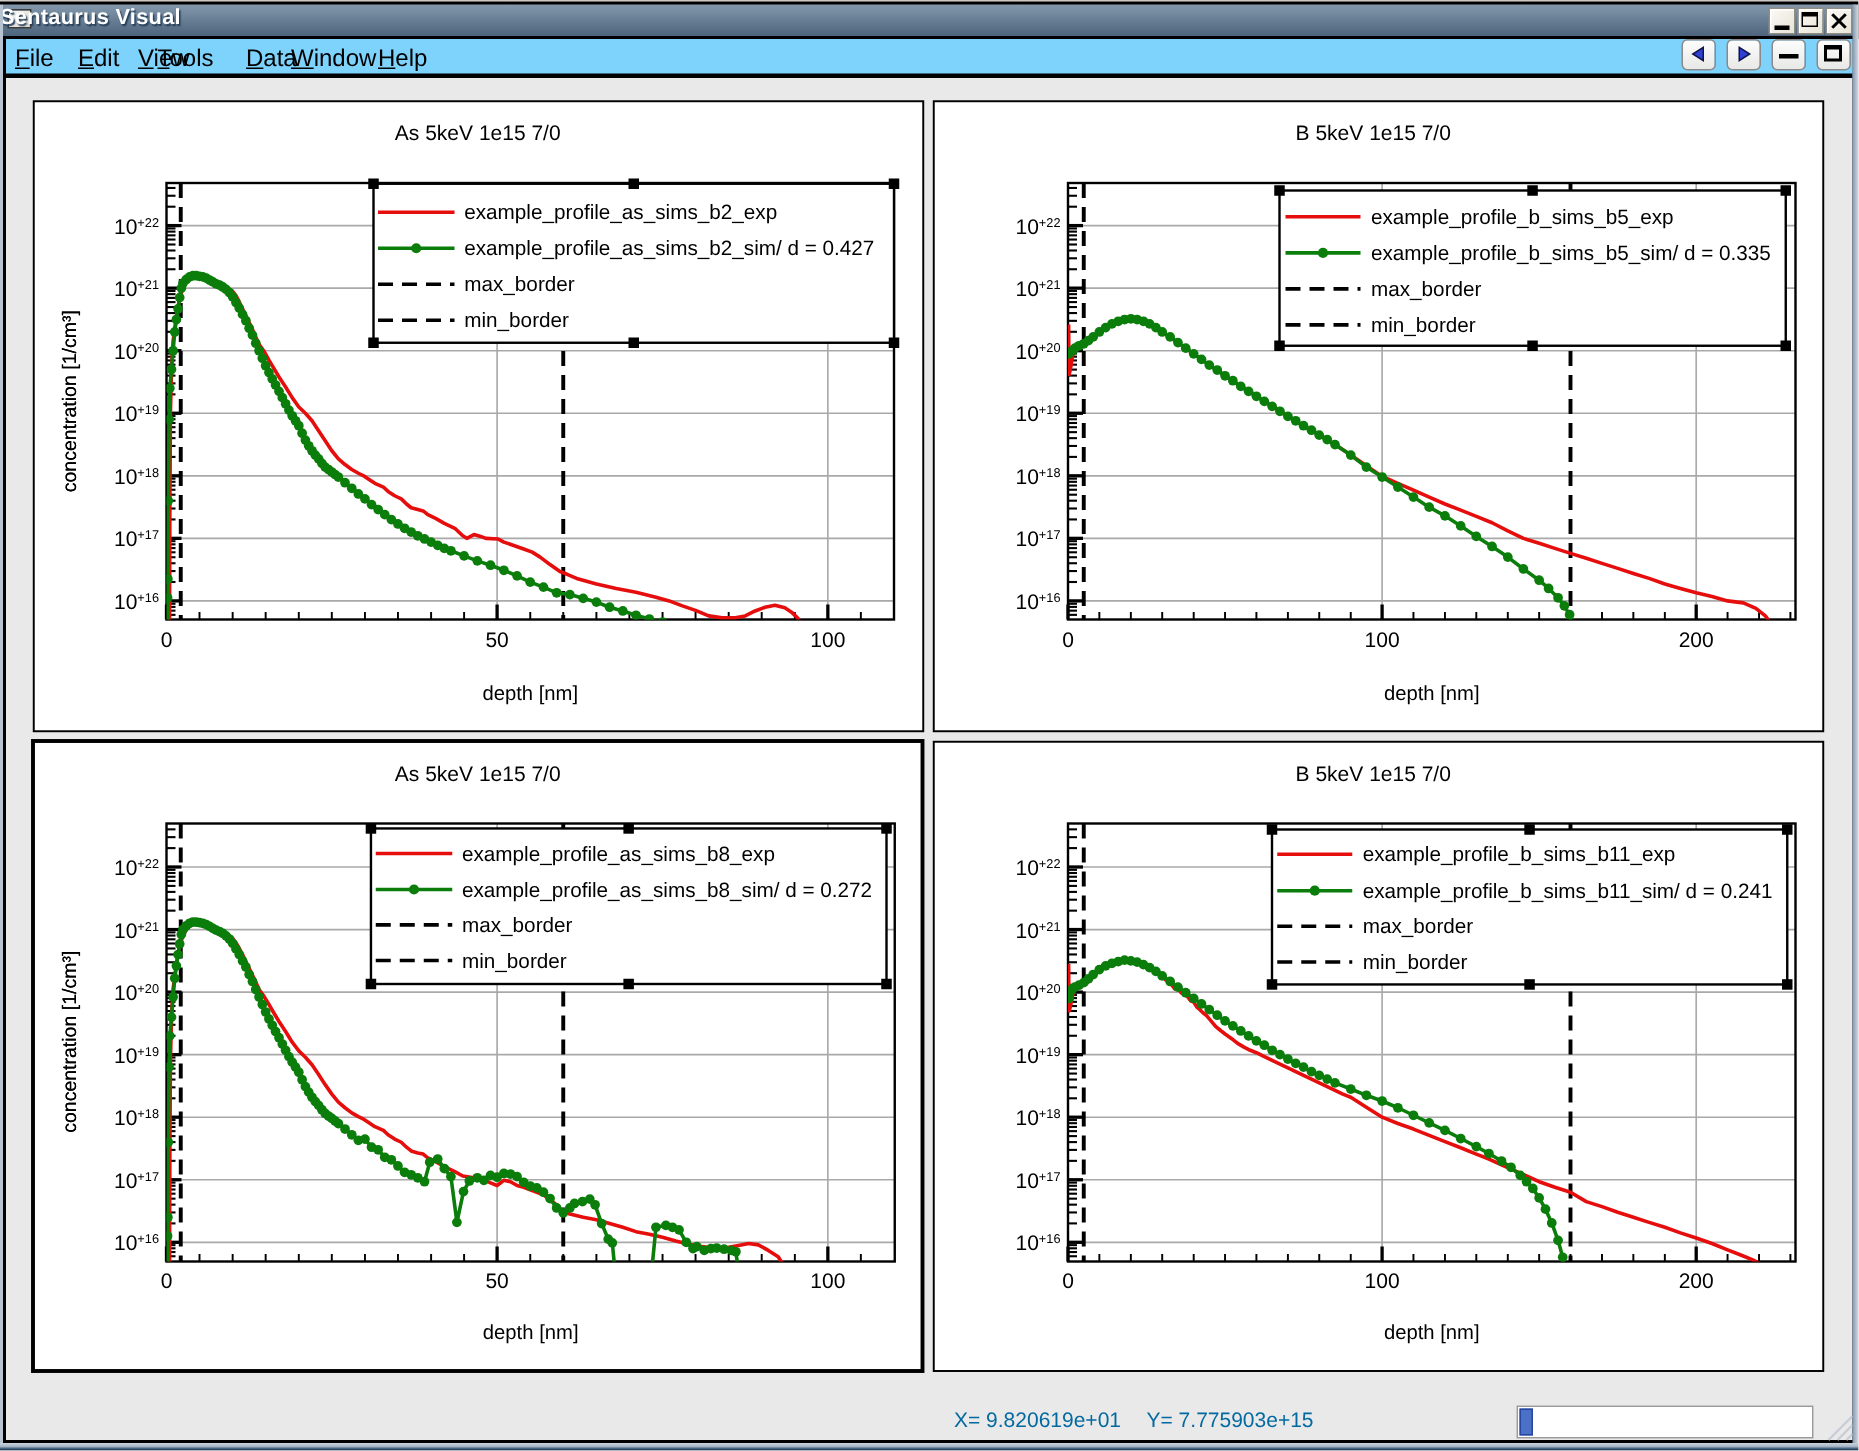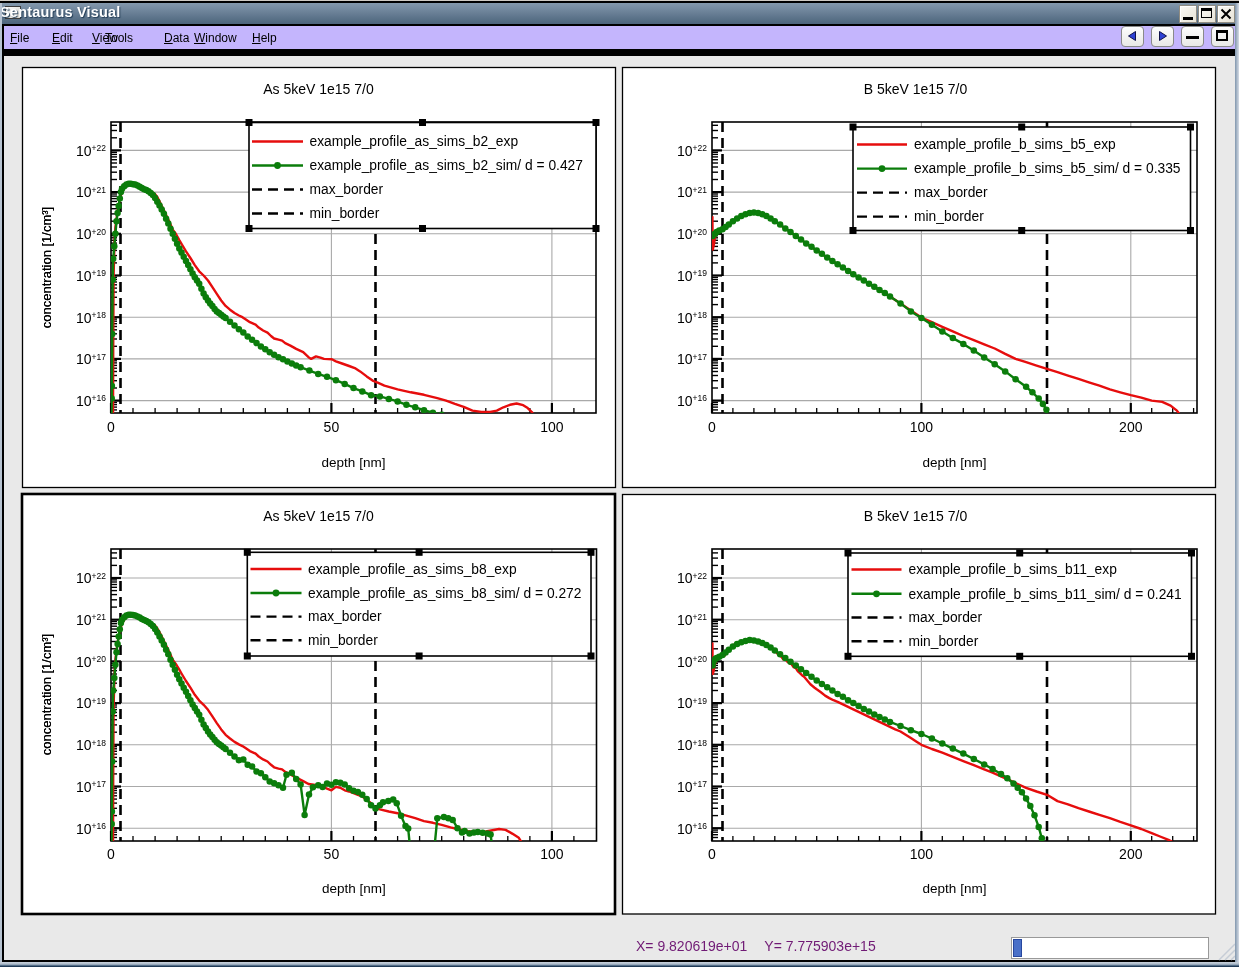--- a/index.html
+++ b/index.html
@@ -3,26 +3,26 @@
 <style>
 html,body{margin:0;padding:0}
 body{width:1239px;height:967px;position:relative;overflow:hidden;background:#e9e9e9;font-family:"Liberation Sans",sans-serif}
 #topline{position:absolute;left:0;top:0;width:100%;height:1px;background:#cdc9c2}
 #tb-black{position:absolute;left:0;top:1px;width:100%;height:25px;background:#000}
 #titlebar{position:absolute;left:2px;top:3px;width:1235px;height:21px;background:linear-gradient(180deg,#8398ac 0%,#73899e 30%,#657b92 55%,#587086 78%,#4d647c 100%)}
 #title{position:absolute;left:0;top:4px;width:1218px;text-align:left;color:#fff;font-size:14.5px;font-weight:bold;letter-spacing:0.2px;text-shadow:1px 1px 1px #223c55}
 #ticon{position:absolute;left:5px;top:6px;width:14px;height:11px;background:linear-gradient(135deg,#ffffff 0%,#e8e6e0 60%,#d8d5cc 100%);border:1px solid #3c3c3c}
 .twbtn{position:absolute;top:5px;width:16px;height:16px;background:linear-gradient(135deg,#fbfaf6,#e7e3d6);border:1px solid #8f8c82;box-shadow:inset 1px 1px 0 #fff}
 #clientborder{position:absolute;left:2px;top:24px;width:1231px;height:934px;border:2px solid #000;background:#e9e9e9}
-#menubar{position:absolute;left:4px;top:26px;width:1231px;height:23px;background:#c4b5fd;border-bottom:7px solid #000000;font-size:12px}
+#menubar{position:absolute;left:4px;top:26px;width:1231px;height:23px;background:#7dd3fc;border-bottom:3px solid #000000;font-size:16px}
 .mdibtn{position:absolute;top:26px;width:23px;height:21px;background:linear-gradient(180deg,#fdfdfd,#e8e8e6);border:1px solid #8a8a8a;border-radius:4px;box-sizing:border-box}
 #lframe{position:absolute;left:0;top:3px;width:2px;height:960px;background:#b7c3d1}
 #rframe{position:absolute;left:1235px;top:3px;width:4px;height:960px;background:linear-gradient(90deg,#8096ad,#d6dce5)}
 #bframe{position:absolute;left:0;top:962px;width:100%;height:5px;background:linear-gradient(180deg,#cad2dc 0%,#a9b8c8 45%,#32506e 80%,#0f2540 100%)}
-#status{position:absolute;left:636px;top:938px;font-size:14px;color:#701a75}
+#status{position:absolute;left:636px;top:938px;font-size:14px;color:#0369a1}
 #pbar{position:absolute;left:1011px;top:937px;width:196px;height:20px;background:#fff;border:1px solid #999}
 #pblue{position:absolute;left:1px;top:1px;width:9px;height:18px;background:#4a70c8;border:1px solid #27479e;box-sizing:border-box}
 </style></head>
 <body>
 <div id="topline"></div>
 <div id="tb-black"></div>
 <div id="titlebar"></div>
 <div id="ticon"></div>
 <div id="title">Sentaurus Visual</div>
 <div class="twbtn" style="left:1179px">

